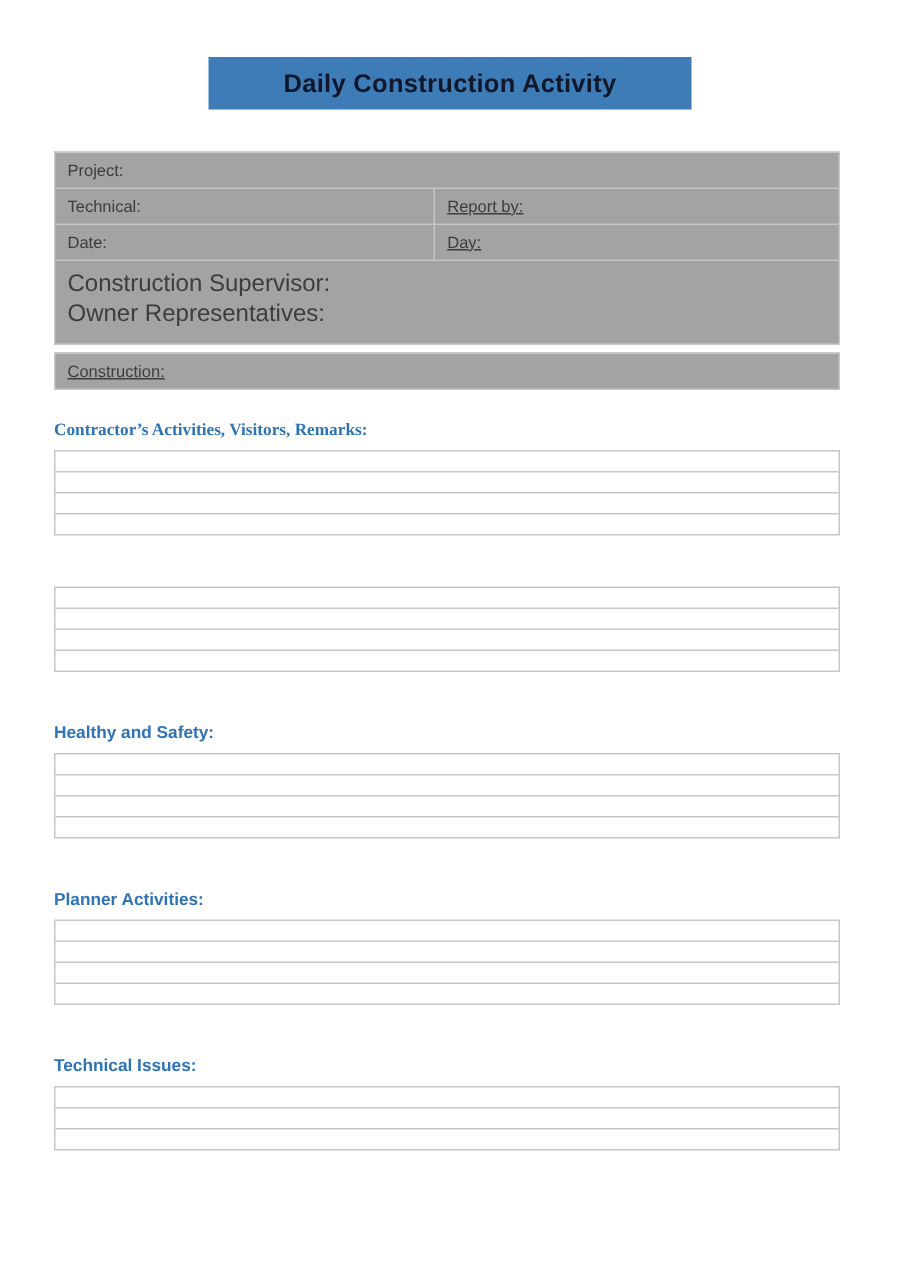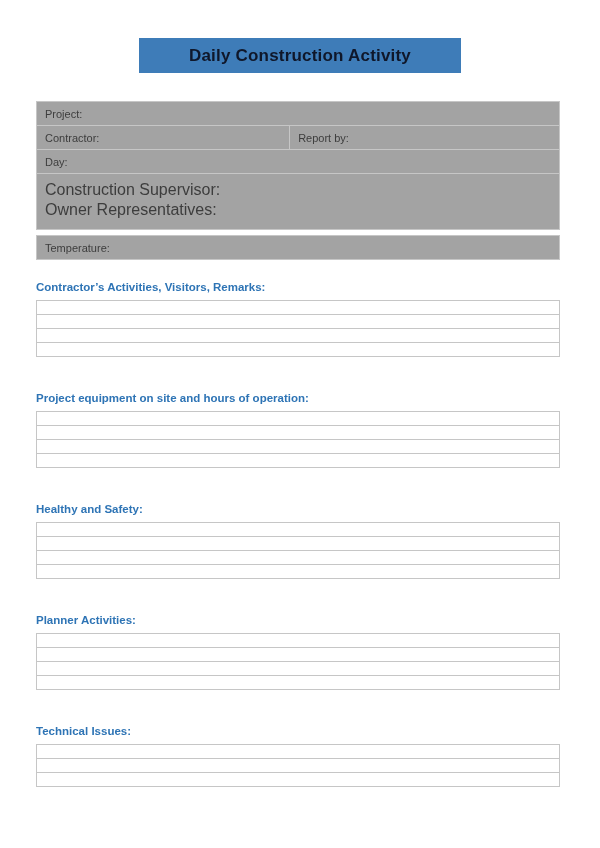--- a/index.html
+++ b/index.html
@@ -29,25 +29,25 @@
   }
   .info-table.weather{margin-top:5px;}
   .row{display:flex;min-height:23px;align-items:stretch;}
   .row + .row, .block{border-top:1px solid var(--border);}
   .cell{
     padding:0 8px;font-size:11px;color:var(--text);
     display:flex;align-items:center;
   }
   .cell.full{flex:1;}
   .cell.left{width:48.5%;border-right:1px solid var(--border);box-sizing:border-box;}
-  .cell.right{flex:1;}
+  .cell.right{flex:1;text-decoration:underline;}
   .block{padding:6px 8px 9px 8px;}
   .block-line{font-size:16px;color:var(--text);line-height:20px;}
   .form-section{margin-top:34px;}
-  .form-section.first{margin-top:20px;}
+  .form-section.first{margin-top:20px;font-family:Liberation Serif, serif;}
   .form-section h2{
     margin:0 0 6px 0;font-size:11.5px;line-height:14px;
     color:var(--heading);font-weight:700;
   }
   .lines{border:1px solid var(--border);background:#fff;}
   .line{height:13px;}
   .line + .line{border-top:1px solid var(--border);}
 </style>
 </head>
 <body>
@@ -58,50 +58,50 @@
     <h1>Daily Construction Activity</h1>
   </header>
 
   <main class="content">
 
     <div class="info-table">
       <div class="row">
         <div class="cell full">Project:</div>
       </div>
       <div class="row">
-        <div class="cell left">Contractor:</div>
+        <div class="cell left">Technical:</div>
         <div class="cell right">Report by:</div>
       </div>
       <div class="row">
+        <div class="cell left">Date:</div>
         <div class="cell right">Day:</div>
       </div>
       <div class="block">
         <div class="block-line">Construction Supervisor:</div>
         <div class="block-line">Owner Representatives:</div>
       </div>
     </div>
 
     <div class="info-table weather">
       <div class="row">
-        <div class="cell right">Temperature:</div>
+        <div class="cell right">Construction:</div>
       </div>
     </div>
 
     <section class="form-section first">
       <h2>Contractor’s Activities, Visitors, Remarks:</h2>
       <div class="lines">
           <div class="line"></div>
           <div class="line"></div>
           <div class="line"></div>
           <div class="line"></div>
         </div>
     </section>
 
     <section class="form-section">
-      <h2>Project equipment on site and hours of operation:</h2>
       <div class="lines">
           <div class="line"></div>
           <div class="line"></div>
           <div class="line"></div>
           <div class="line"></div>
         </div>
     </section>
 
     <section class="form-section">
       <h2>Healthy and Safety:</h2>

